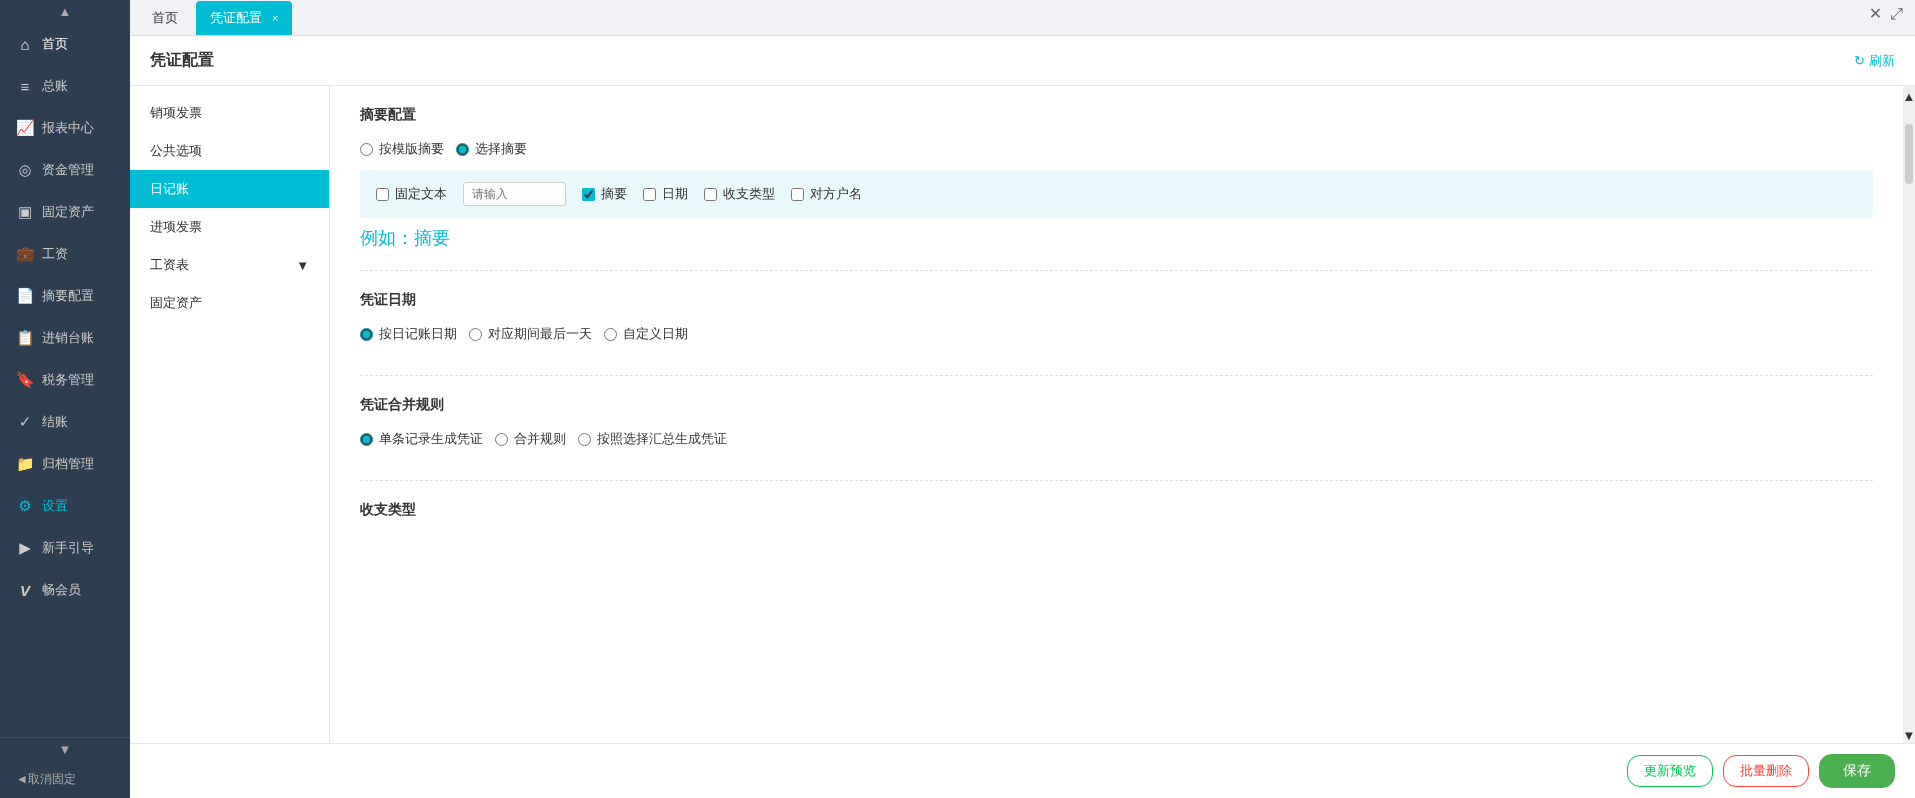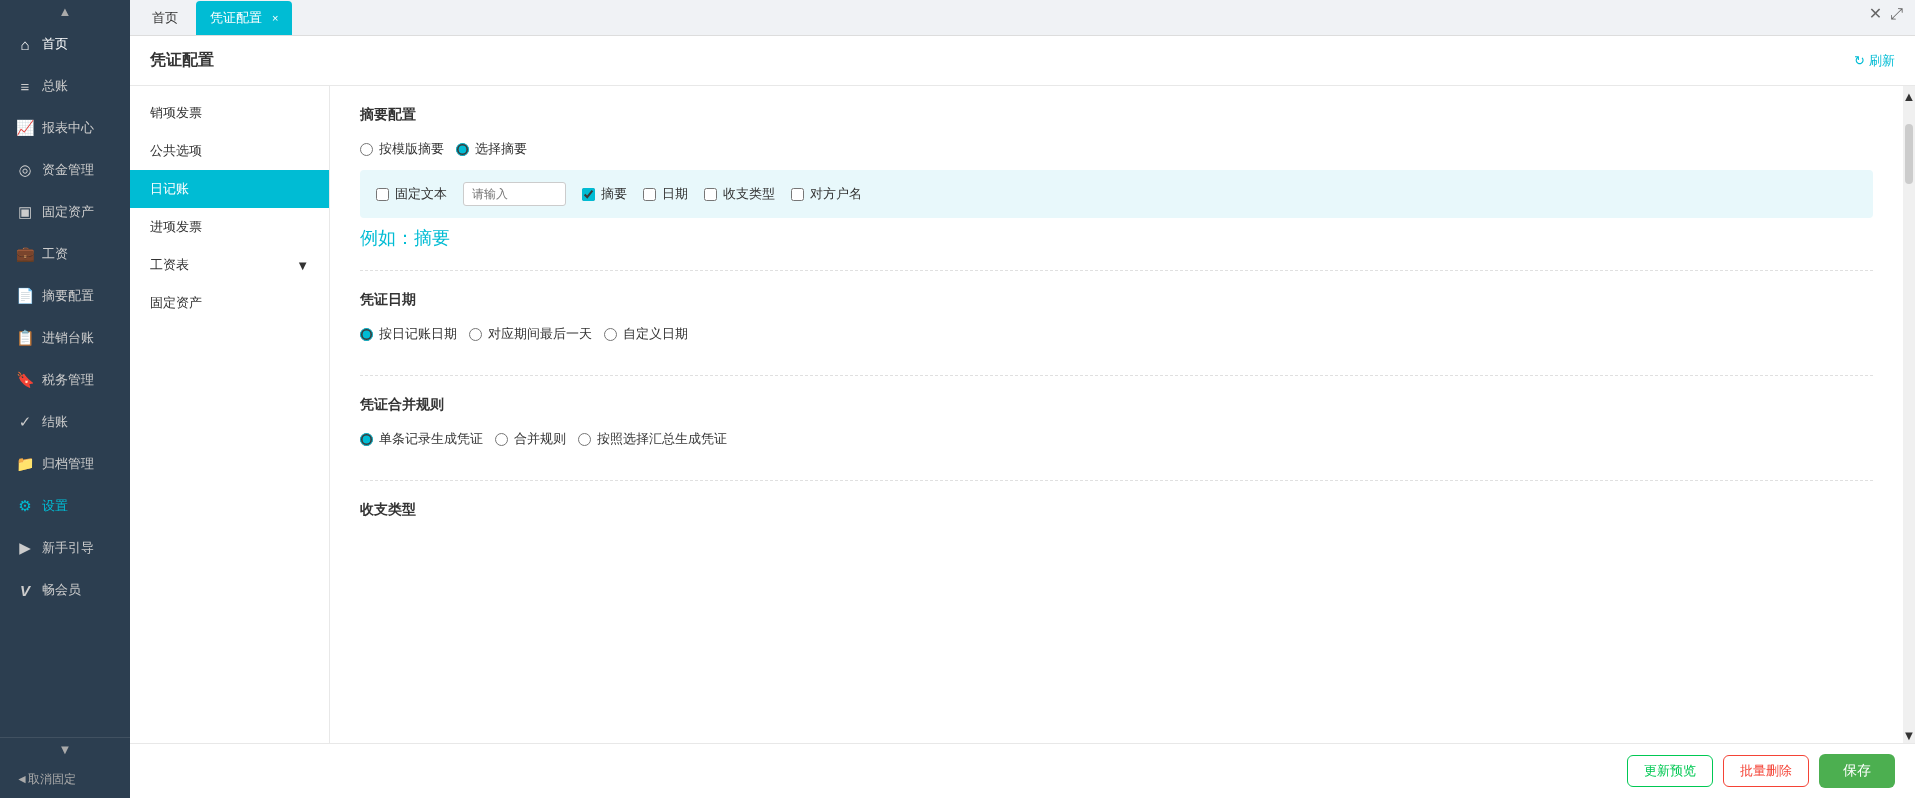--- a/index.html
+++ b/index.html
@@ -222,21 +222,21 @@
       background: #fff;
       border-top: 1px solid #e8e8e8;
       padding: 10px 20px;
       display: flex;
       justify-content: flex-end;
       gap: 10px;
       align-items: center;
     }
     .btn {
       padding: 6px 16px;
-      border-radius: 6px;
+      border-radius: 13px;
       border: none;
       cursor: pointer;
       font-size: 13px;
     }
     .btn-outline-green {
       background: #fff;
       border: 1px solid #00c853;
       color: #00c853;
     }
     .btn-outline-red {

